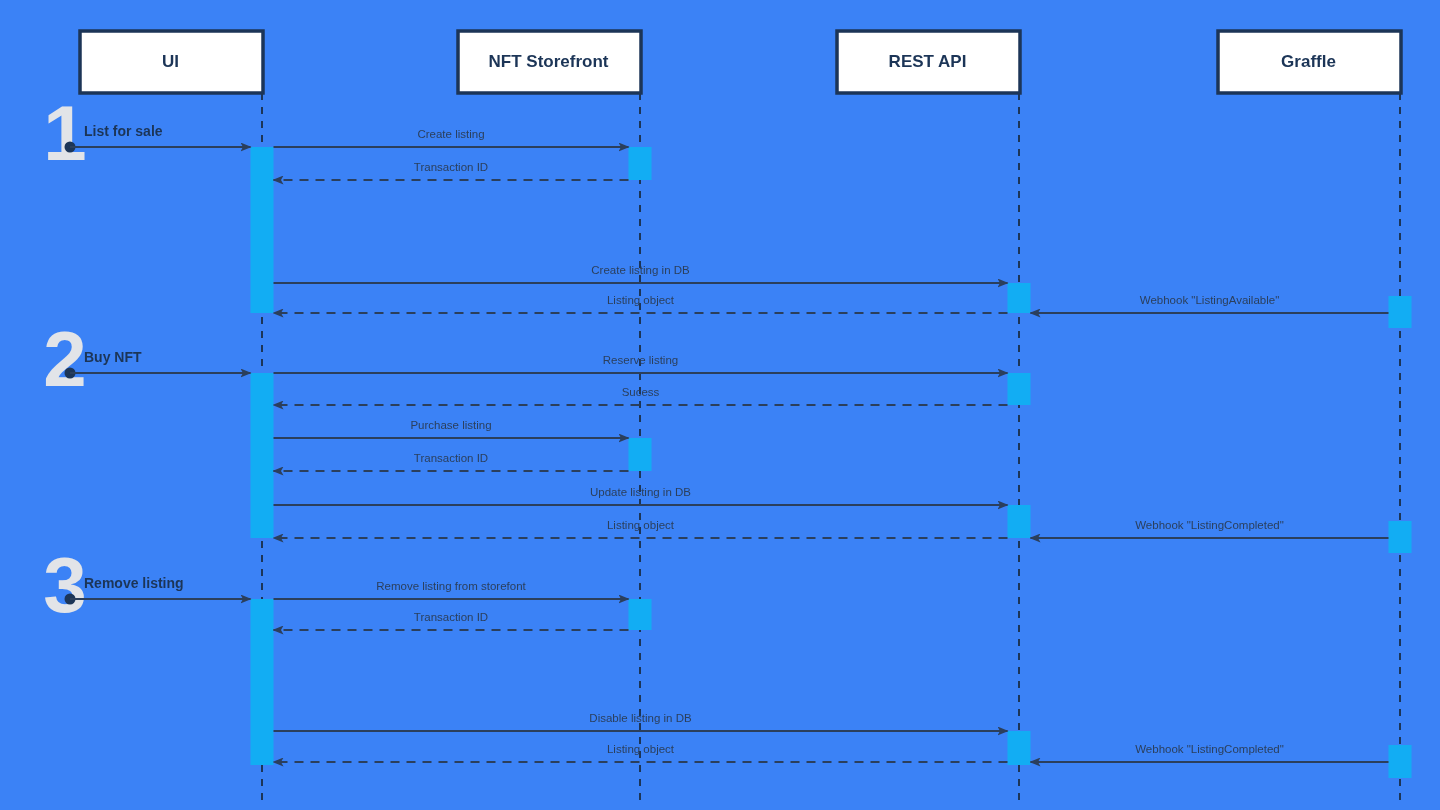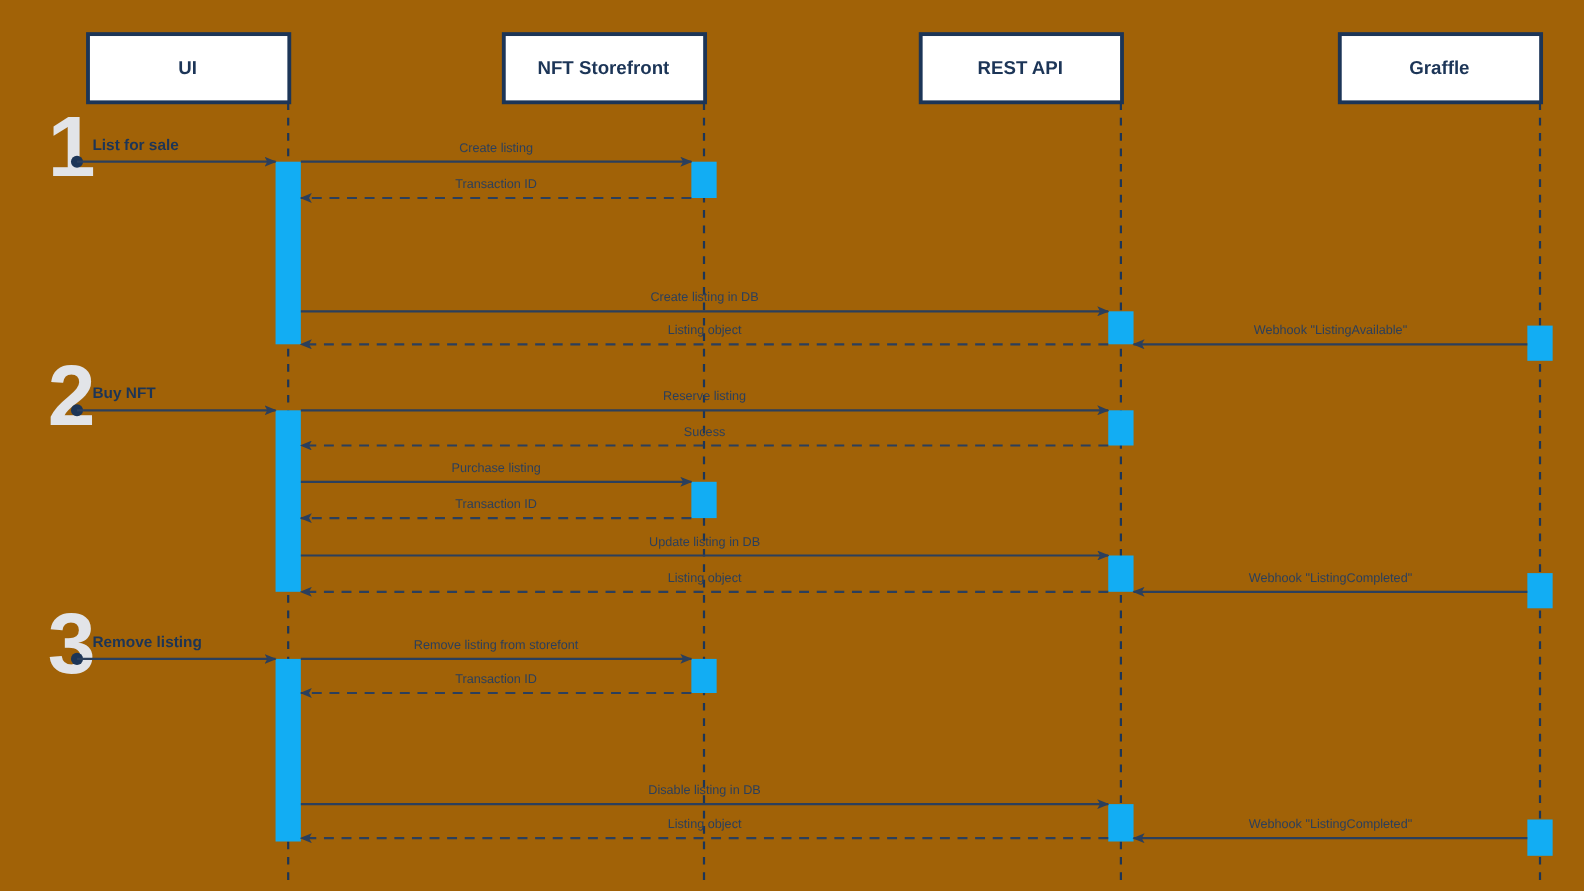--- a/index.html
+++ b/index.html
@@ -11,21 +11,21 @@
   body {
     font-family: "Liberation Sans", sans-serif;
     width: 1440px;
     height: 810px;
     overflow: hidden;
   }
   #diagram-root {
     position: relative;
     width: 1440px;
     height: 810px;
-    background: #a16207;
+    background: #3b82f6;
   }
   svg.seq {
     position: absolute;
     top: 0;
     left: 0;
     width: 1440px;
     height: 810px;
   }
   .lifeline-box {
     fill: #ffffff;

